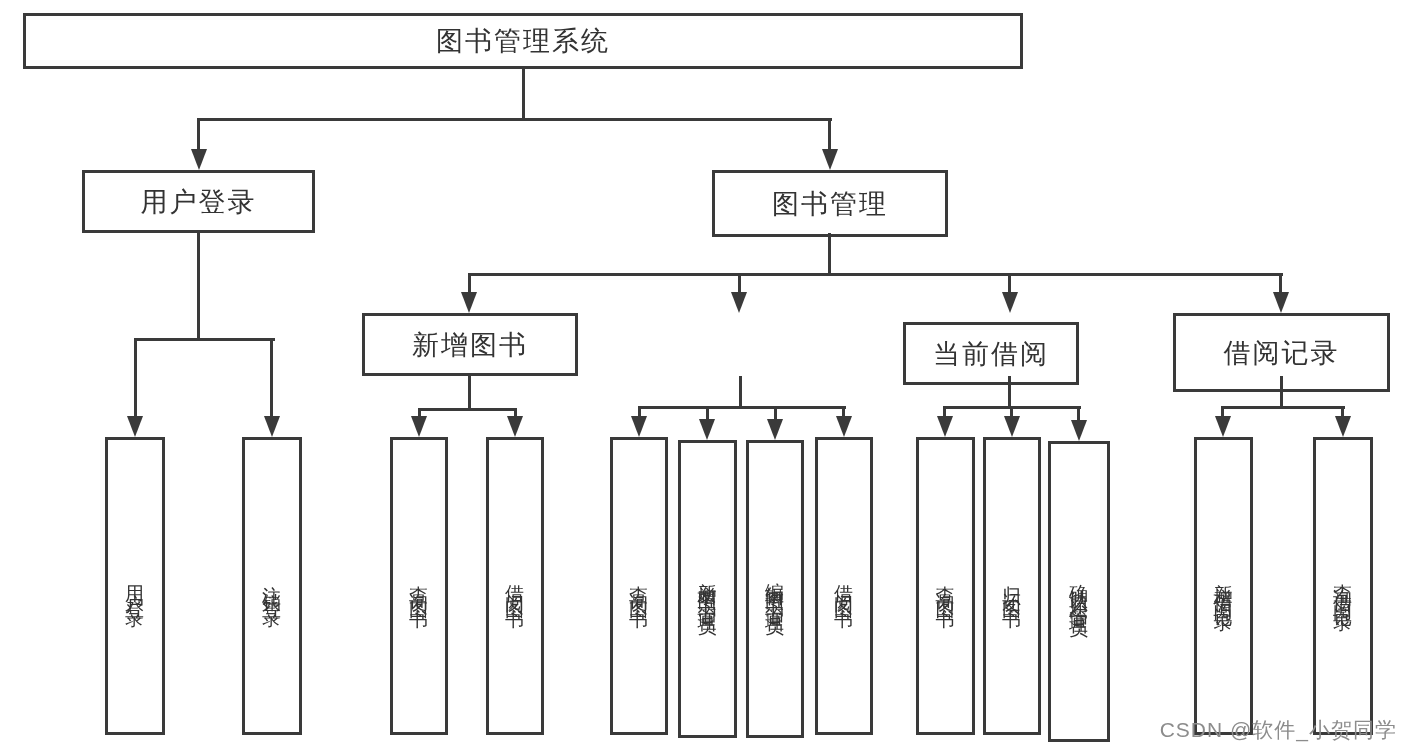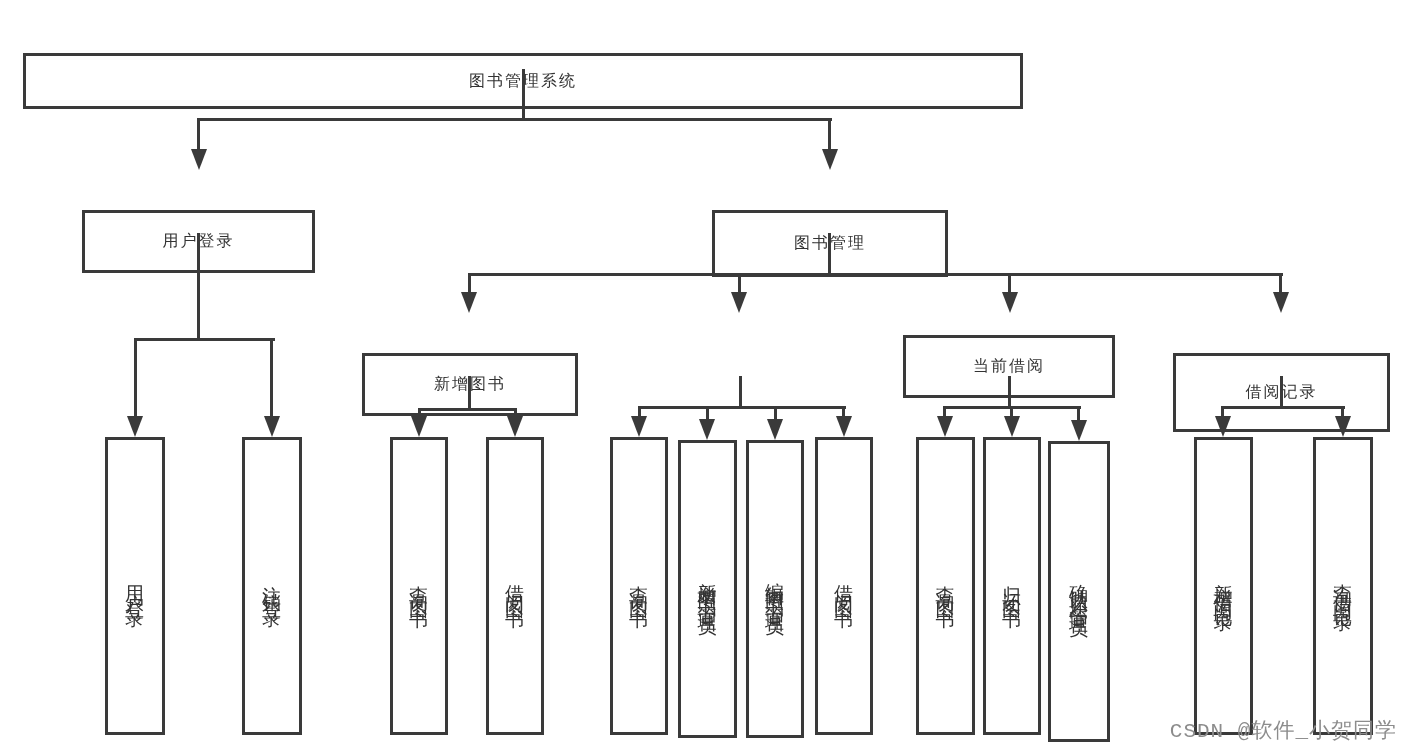--- a/index.html
+++ b/index.html
@@ -15,25 +15,24 @@
     background:var(--bg);
     overflow:hidden;
     font-family:"Liberation Sans",sans-serif;
     color:var(--text);
   }
   .box{
     position:absolute;
     background:var(--bg);
     border:3px solid var(--line);
     display:flex;align-items:center;justify-content:center;
-    font-size:16px;letter-spacing:2px;
+    font-size:27px;letter-spacing:2px;
     color:var(--text);
     box-sizing:border-box;
     white-space:nowrap;
-    margin-top:40px;
   }
   .vbox{
     position:absolute;
     background:var(--bg);
     border:3px solid var(--line);
     display:flex;align-items:center;justify-content:center;
     writing-mode:vertical-rl;
     text-orientation:mixed;
     font-size:19px;letter-spacing:8px;line-height:1;
     color:var(--text);
@@ -45,21 +44,20 @@
     border-left:8px solid transparent;
     border-right:8px solid transparent;
     border-top:21px solid var(--line);
   }
   .watermark{
     position:absolute;
     right:8px;bottom:3px;
     font-size:21px;letter-spacing:1px;
     color:var(--wm);
     white-space:nowrap;
-    font-family:Liberation Mono, monospace;
   }
 </style>
 </head>
 <body>
 
 <div class="stage">
 
   <div class="box" style="left:23px;top:13px;width:1000px;height:56px">图书管理系统</div>
 
   <div class="line" style="left:522px;top:69px;width:3px;height:49px"></div>
@@ -87,21 +85,21 @@
   <div class="line" style="left:468px;top:273px;width:3px;height:22px"></div>
   <div class="arrow" style="left:461px;top:292px"></div>
   <div class="line" style="left:738px;top:273px;width:3px;height:22px"></div>
   <div class="arrow" style="left:731px;top:292px"></div>
   <div class="line" style="left:1008px;top:273px;width:3px;height:22px"></div>
   <div class="arrow" style="left:1002px;top:292px"></div>
   <div class="line" style="left:1279px;top:273px;width:3px;height:22px"></div>
   <div class="arrow" style="left:1273px;top:292px"></div>
 
   <div class="box" style="left:362px;top:313px;width:216px;height:63px">新增图书</div>
-  <div class="box" style="left:903px;top:295px;width:212px;height:63px">当前借阅</div>
+  <div class="box" style="left:903px;top:322px;width:176px;height:63px">当前借阅</div>
   <div class="box" style="left:1173px;top:313px;width:217px;height:79px">借阅记录</div>
 
   <div class="line" style="left:468px;top:376px;width:3px;height:32px"></div>
   <div class="line" style="left:419px;top:408px;width:98px;height:3px"></div>
   <div class="line" style="left:418px;top:408px;width:3px;height:11px"></div>
   <div class="arrow" style="left:411px;top:416px"></div>
   <div class="line" style="left:514px;top:408px;width:3px;height:11px"></div>
   <div class="arrow" style="left:507px;top:416px"></div>
 
   <div class="vbox" style="left:390px;top:437px;width:58px;height:298px">查询图书</div>

